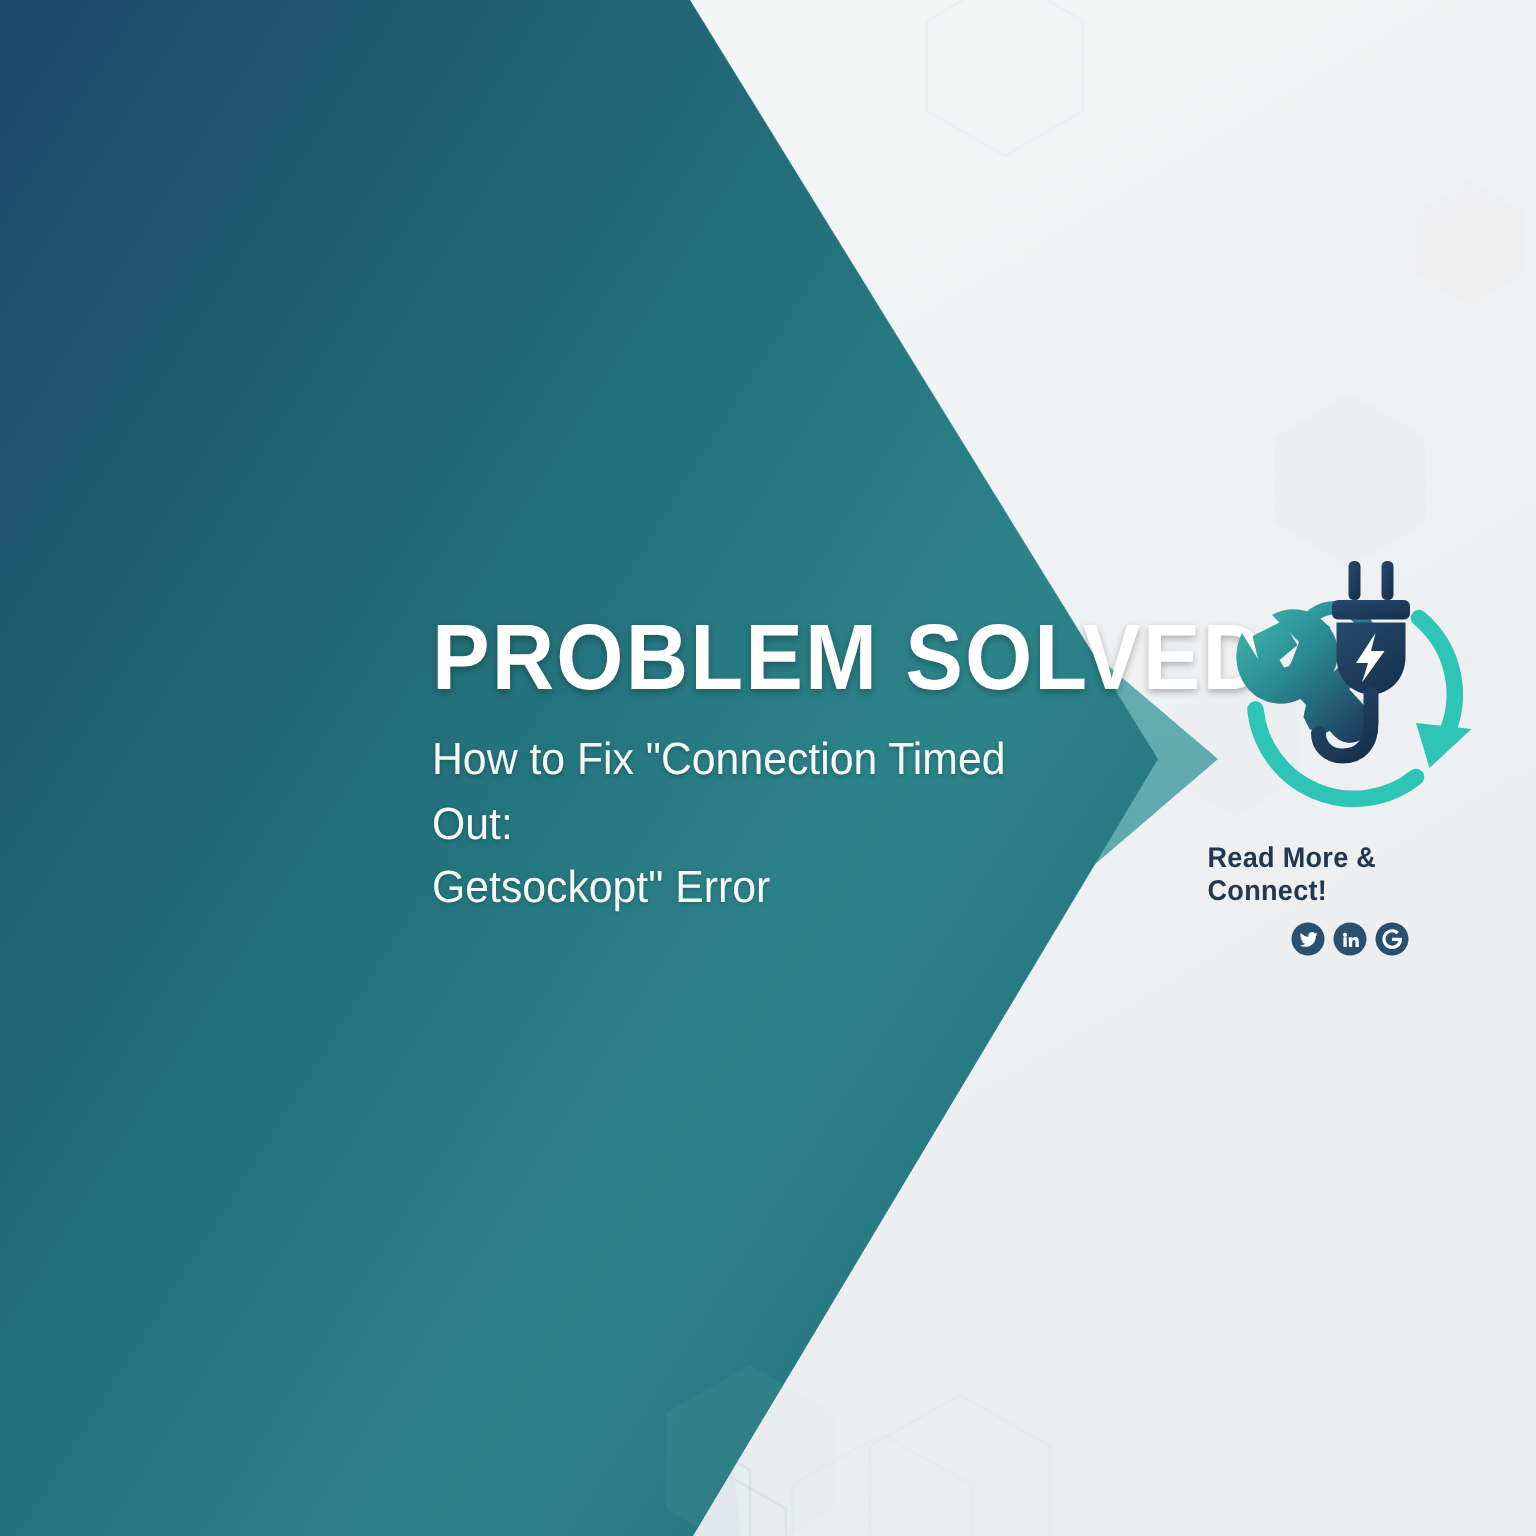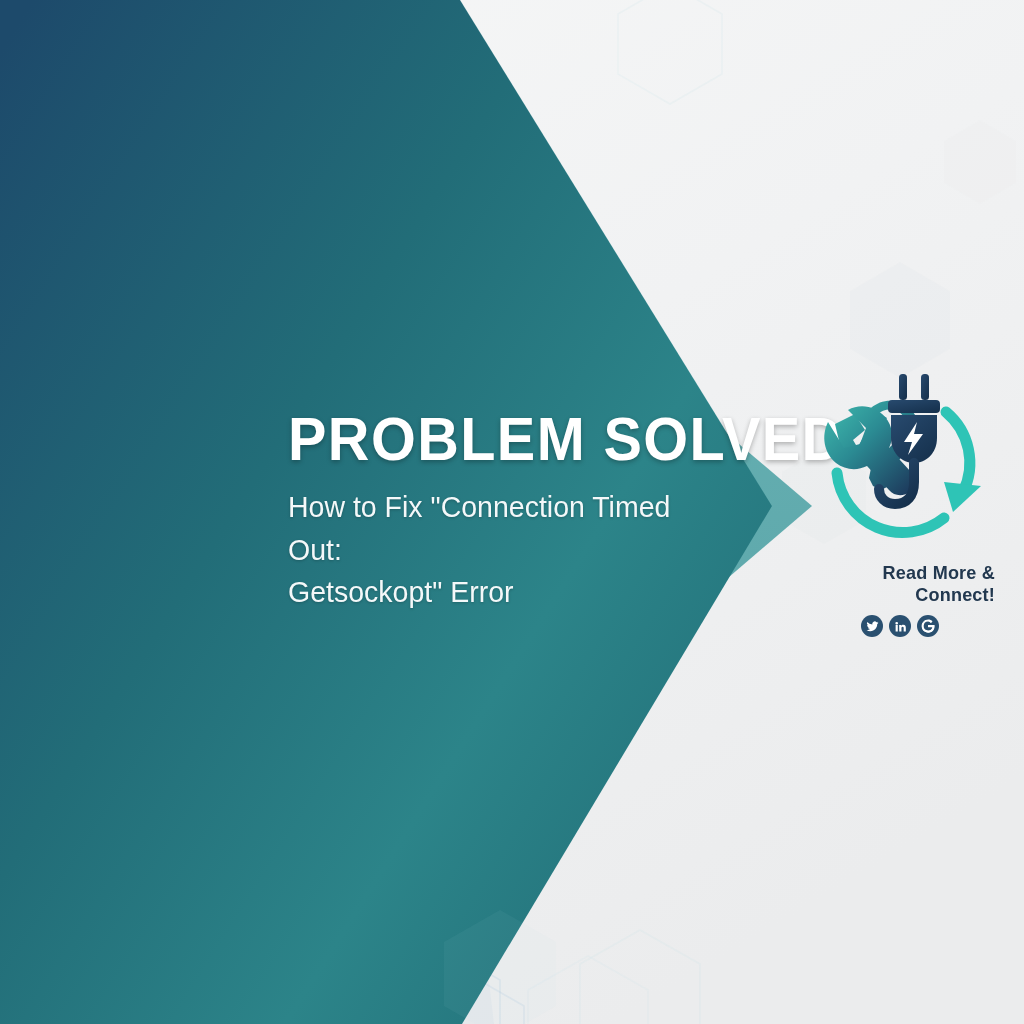--- a/index.html
+++ b/index.html
@@ -47,21 +47,21 @@
     transform-origin:left center;
     text-shadow:0 1px 3px rgba(0,0,0,.22);
   }
 
   
   #rightpanel{
     position:absolute;
     left:800px; top:370px;
     width:200px;
     z-index:6;
-    text-align:right;
+    text-align:left;
   }
   #toolicon{display:block;margin:0 auto;}
   #cta{
     font-family:"Liberation Sans Narrow","Liberation Sans",sans-serif;
     font-weight:700;
     font-size:19px;
     letter-spacing:.2px;
     color:#22384f;
     margin:22px 0 0 0;
     transform:scaleX(0.95);

